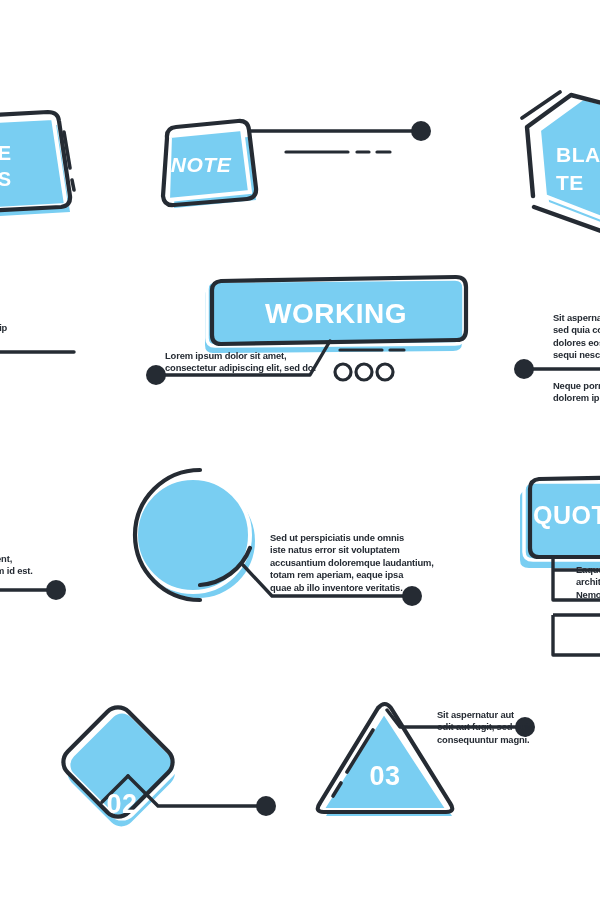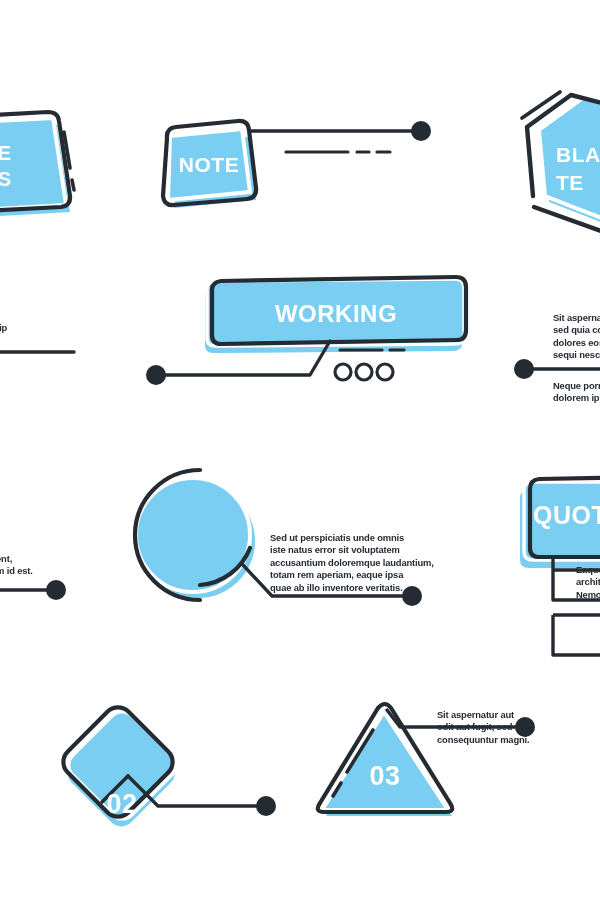--- a/index.html
+++ b/index.html
@@ -148,31 +148,33 @@
     <g>
       <path d="M 387 710 L 400 727 L 518 727" fill="none" stroke="#252b33" stroke-width="3.4" stroke-linecap="round" stroke-linejoin="round"></path>
       <circle cx="525" cy="727" r="10" fill="#252b33"></circle>
     </g>
 
   </svg>
 
   <div class="badge-text" style="left:-16px;top:140px;width:60px;font-size:20px;line-height:26px;text-align:left;">VE
 SS</div>
 
-  <div class="badge-text" style="left:166px;top:152px;width:86px;font-size:21px;line-height:26px;">NOTE</div>
+  <div class="badge-text" style="left:158px;top:152px;width:86px;font-size:21px;line-height:26px;font-style:italic;">NOTE</div>
 
 
   <div class="badge-text" style="left:556px;top:141px;width:90px;font-size:21px;line-height:28px;text-align:left;">BLA
 TE</div>
 
   <div class="lbl" style="left:-12px;top:310px;width:80px;">d
 quip</div>
 
-  <div class="badge-text" style="left:207px;top:300px;width:258px;font-size:24px;line-height:28px;">WORKING</div>
-
+  <div class="badge-text" style="left:207px;top:300px;width:258px;font-size:28px;line-height:28px;">WORKING</div>
+
+  <div class="lbl" style="left:165px;top:350px;width:180px;">Lorem ipsum dolor sit amet,
+consectetur adipiscing elit, sed do.</div>
 
   <div class="lbl" style="left:553px;top:312px;width:80px;">Sit asperna
 sed quia co
 dolores eos
 sequi nesci</div>
 
   <div class="lbl" style="left:553px;top:380px;width:80px;">Neque porr
 dolorem ip</div>
 
   <div class="lbl" style="left:-12px;top:553px;width:80px;">ident,

